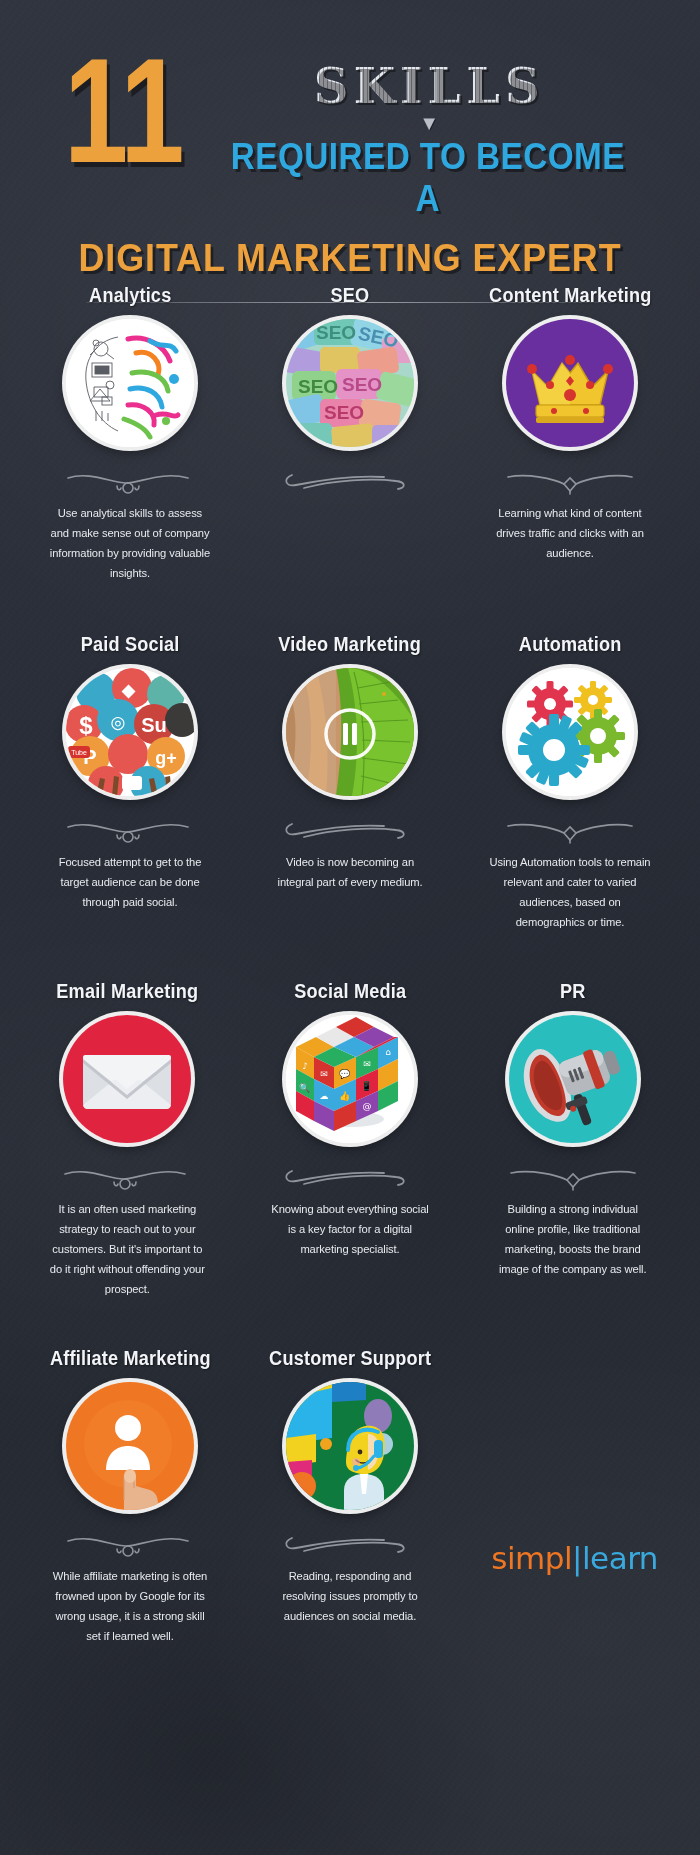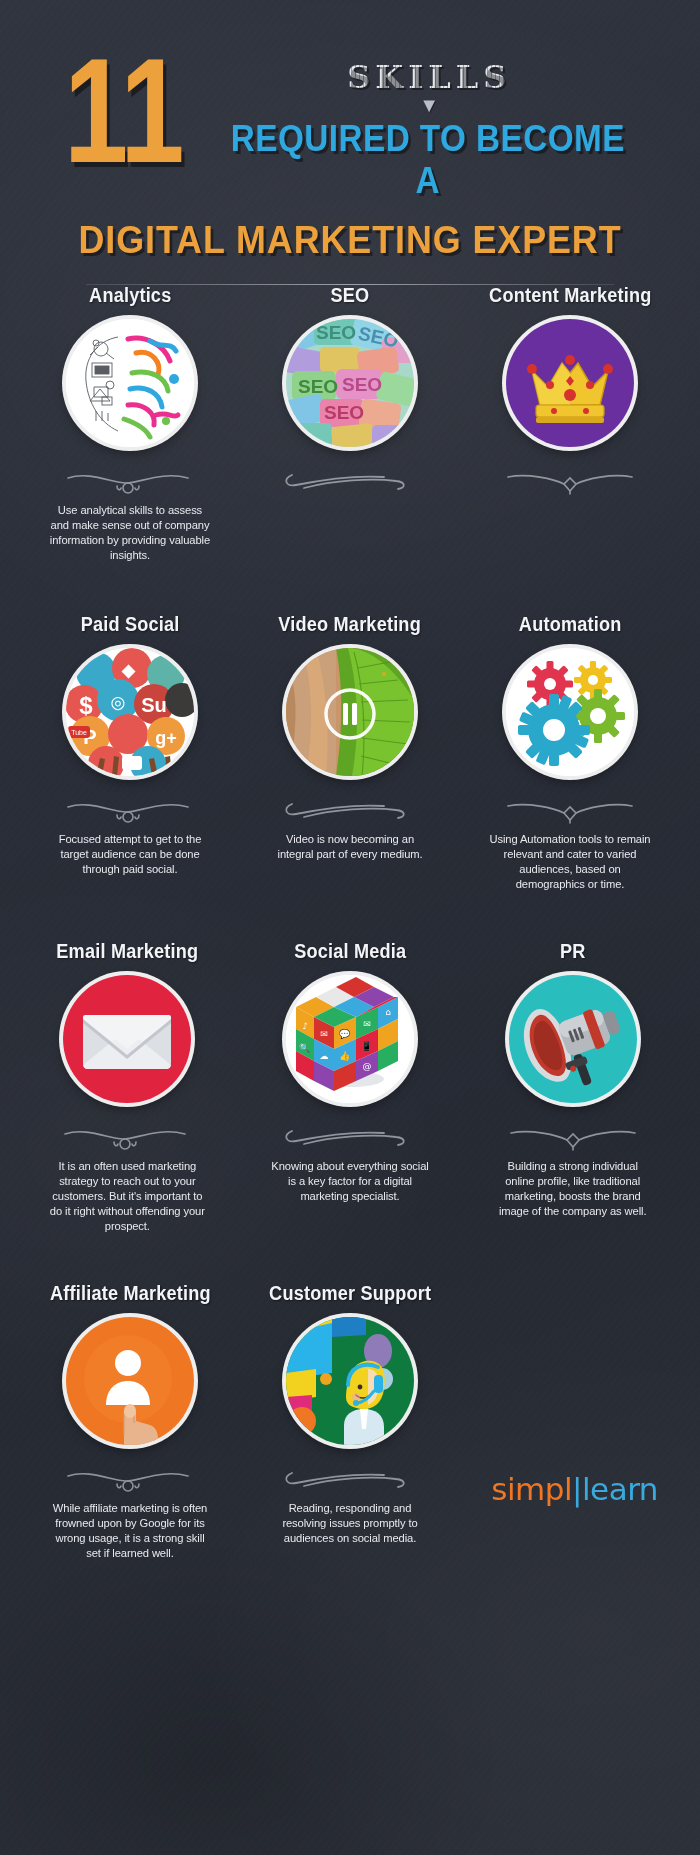--- a/index.html
+++ b/index.html
@@ -61,21 +61,21 @@
     transform-origin: left top;
     padding-top: 4px;
   }
   .hdr-right {
     margin-left: -36px;
     padding-top: 12px;
     flex: 1;
   }
   .skills-word {
     font-family: "DejaVu Serif", serif;
-    font-size: 32px;
+    font-size: 48px;
     font-weight: bold;
     letter-spacing: 5px;
     color: #d4d7dc;
     text-align: center;
     -webkit-text-stroke: 0px;
     text-shadow: 2px 2px 0 rgba(0,0,0,0.38);
     background: repeating-linear-gradient(90deg, #e4e7ec 0 3px, #9ba1ab 3px 4px);
     -webkit-background-clip: text;
     background-clip: text;
     color: transparent;
@@ -170,32 +170,32 @@
     align-items: center;
     justify-content: center;
     opacity: 0.62;
   }
   .flourish svg { display: block; }
 
   .card-desc {
     margin-top: 8px;
     font-family: "Liberation Sans", sans-serif;
     font-size: 11.2px;
-    line-height: 15px;
+    line-height: 20px;
     color: #e8eaee;
     text-align: center;
     width: 162px;
     letter-spacing: -0.1px;
   }
 
   
   .logo-wrap {
     position: absolute;
     right: 42px;
-    bottom: 56px;
+    bottom: 72px;
     z-index: 3;
   }
   .logo {
     font-family: "DejaVu Sans", sans-serif;
     font-size: 31px;
     font-weight: normal;
     letter-spacing: -0.5px;
     line-height: 1;
     white-space: nowrap;
   }
@@ -339,20 +339,21 @@
         <div class="flourish">
           <svg width="140" height="26" viewBox="0 0 140 26">
             <g fill="none" stroke="#cfd4da" stroke-width="1.6" stroke-linecap="round">
               <path d="M8 8 C28 4 54 10 64 15"></path>
               <path d="M132 8 C112 4 86 10 76 15"></path>
               <path d="M64 15 l6 -6 l6 6 l-6 7 z"></path>
               <path d="M70 22 l0 3"></path>
             </g>
           </svg>
         </div>
+        <div class="card-desc">Learning what kind of content drives traffic and clicks with an audience.</div>
       </div>
 
     </div>
 
     <div class="row" style="margin-top:50px;">
 
       <div class="card">
         <div class="card-title">Paid Social</div>
         <div class="circle">
           <svg viewBox="0 0 128 128">

